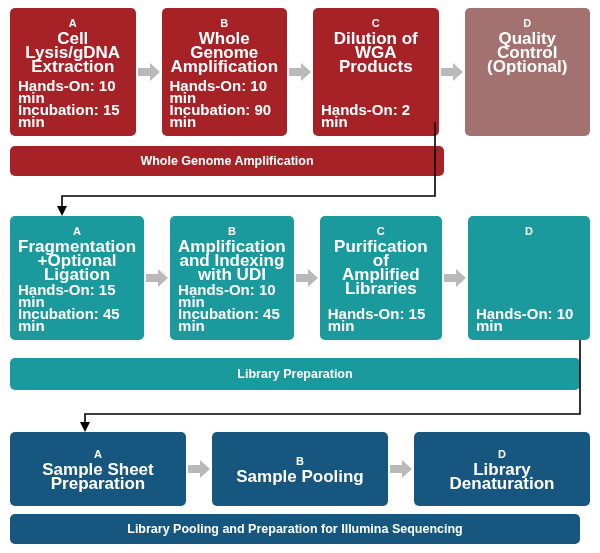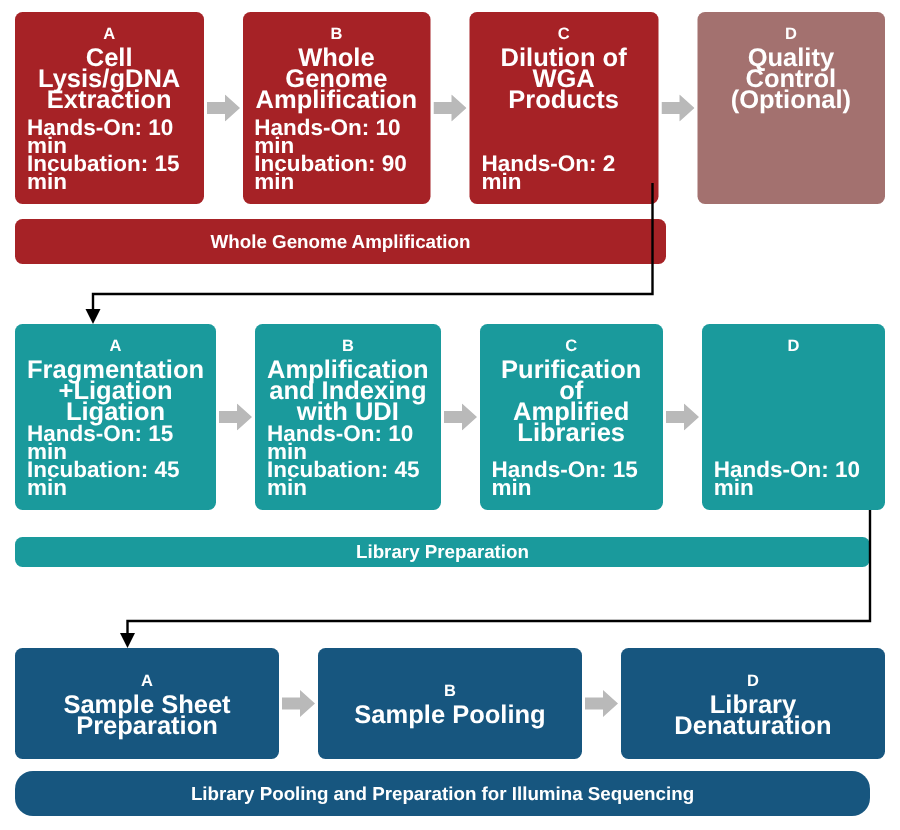--- a/index.html
+++ b/index.html
@@ -158,21 +158,21 @@
 
   <div class="banner c-red" style="left:10px; width:434px; top:146px; height:30px;">
     <span>Whole Genome Amplification</span>
   </div>
 
   <div class="row" style="top:216px; height:124px;">
 
     <div class="step c-teal">
       <div class="letter">A</div>
       <div class="title">Fragmentation
-+Ligation
++Optional
 Ligation</div>
       <div class="times">Hands-On: 15 min
 Incubation: 45 min</div>
     </div>
 
     <div class="arrow">
       <svg width="22" height="18" viewBox="0 0 22 18">
           <path d="M0 5 H12 V0 L22 9 L12 18 V13 H0 Z" fill="#b9b9b9"></path>
         </svg>
     </div>
@@ -205,21 +205,21 @@
           <path d="M0 5 H12 V0 L22 9 L12 18 V13 H0 Z" fill="#b9b9b9"></path>
         </svg>
     </div>
 
     <div class="step c-teal">
       <div class="letter">D</div>
       <div class="times">Hands-On: 10 min</div>
     </div>
   </div>
 
-  <div class="banner c-teal" style="left:10px; width:570px; top:358px; height:20px;text-align:right;">
+  <div class="banner c-teal" style="left:10px; width:570px; top:358px; height:32px;text-align:right;">
     <span>Library Preparation</span>
   </div>
 
   <div class="row" style="top:432px; height:74px; left:10px; right:10px;">
 
     <div class="step c-navy" style="justify-content:center;">
       <div class="letter">A</div>
       <div class="title">Sample Sheet
 Preparation</div>
     </div>
@@ -241,21 +241,21 @@
         </svg>
     </div>
 
     <div class="step c-navy" style="justify-content:center;">
       <div class="letter">D</div>
       <div class="title">Library
 Denaturation</div>
     </div>
   </div>
 
-  <div class="banner c-navy" style="left:10px; width:570px; top:514px; height:30px;border-radius:12px;">
+  <div class="banner c-navy" style="left:10px; width:570px; top:514px; height:30px;">
     <span>Library Pooling and Preparation for Illumina Sequencing</span>
   </div>
 
   <svg class="connectors">
 
     <path d="M435 122 L435 196 L62 196 L62 208" stroke="#000000" stroke-width="1.6" fill="none"></path>
     <polygon points="62,216 57,206 67,206" fill="#000000"></polygon>
 
     <path d="M580 340 L580 414 L85 414 L85 424" stroke="#000000" stroke-width="1.6" fill="none"></path>
     <polygon points="85,432 80,422 90,422" fill="#000000"></polygon>

